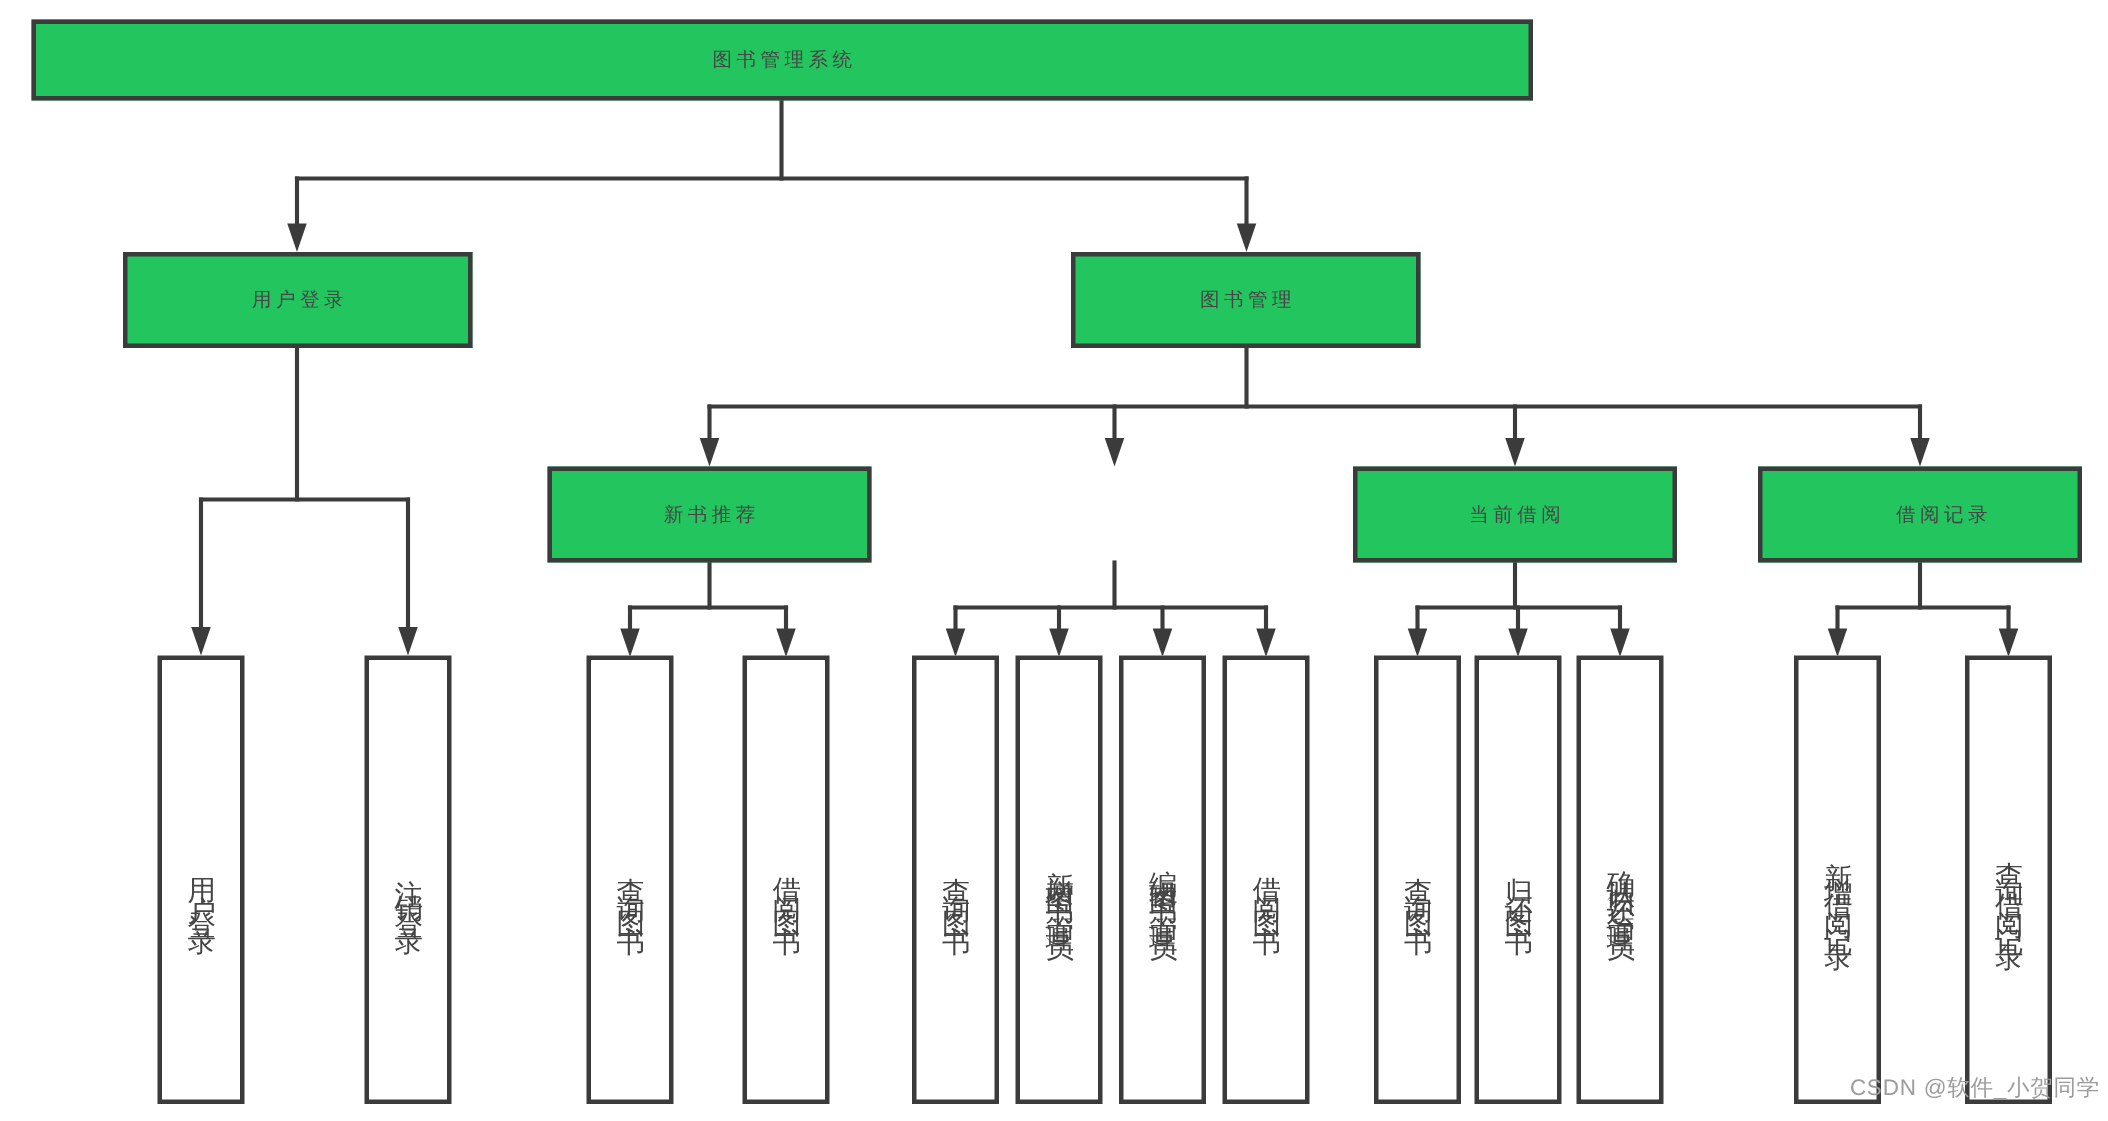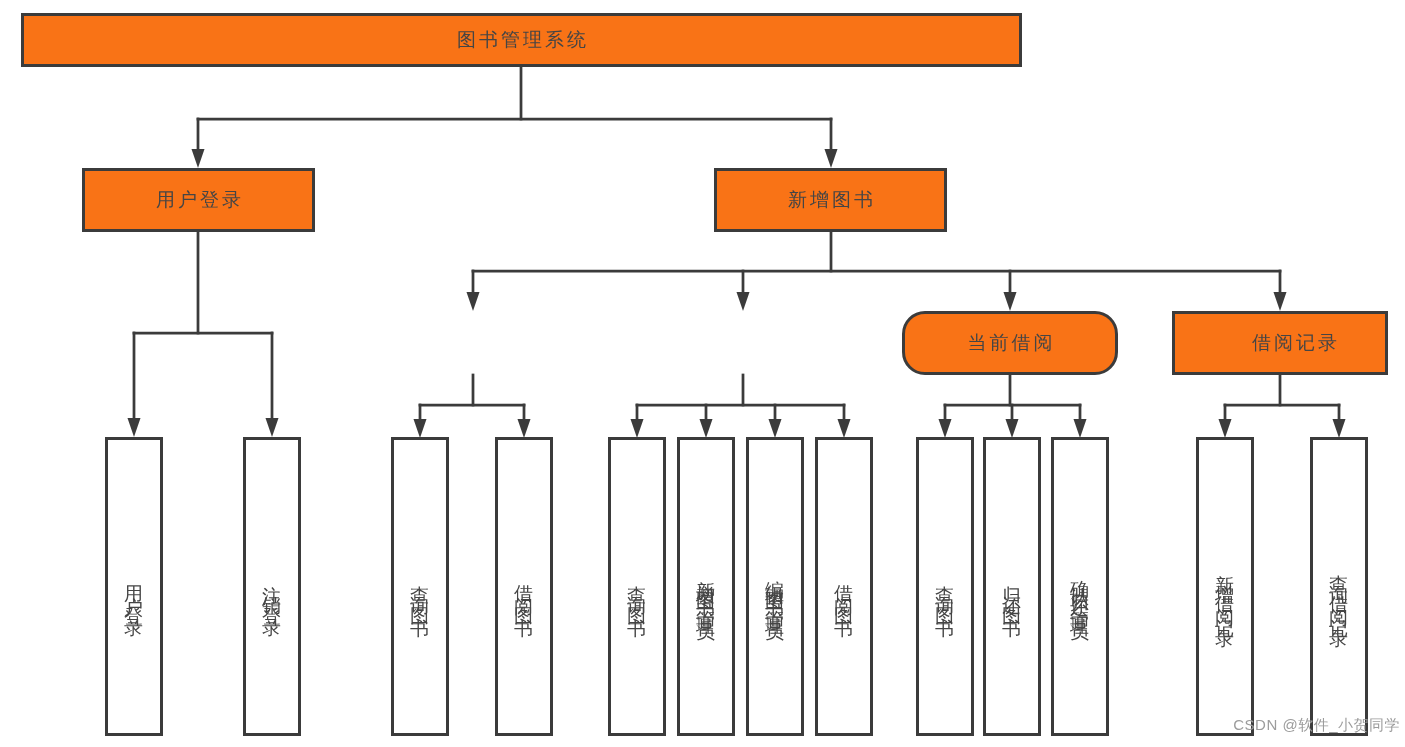--- a/index.html
+++ b/index.html
@@ -19,26 +19,26 @@
     position: absolute;
     left: 0;
     top: 0;
     width: 1405px;
     height: 747px;
   }
   .node {
     position: absolute;
     box-sizing: border-box;
     border: 3px solid var(--line, #3b3b3b);
-    background: #f97316;
+    background: #22c55e;
     display: flex;
     align-items: center;
     justify-content: center;
     color: var(--text, #454545);
-    font-size: 19px;
+    font-size: 13px;
     letter-spacing: 3px;
     text-indent: 3px;
     white-space: nowrap;
   }
   .leaf {
     position: absolute;
     box-sizing: border-box;
     border: 3px solid var(--line, #3b3b3b);
     background: #ffffff;
     display: flex;
@@ -143,23 +143,24 @@
         <polygon points="1218.5,419 1231.5,419 1225,438" stroke="none"></polygon>
         <line x1="1339" y1="405" x2="1339" y2="420"></line>
         <polygon points="1332.5,419 1345.5,419 1339,438" stroke="none"></polygon>
       </g>
     </g>
   </svg>
 
   <div class="node" style="left:21px; top:13px; width:1001px; height:54px;">图书管理系统</div>
 
   <div class="node" style="left:82px; top:168px; width:233px; height:64px;">用户登录</div>
-  <div class="node" style="left:714px; top:168px; width:233px; height:64px;">新增图书</div>
-
-  <div class="node" style="left:902px; top:311px; width:216px; height:64px;border-radius:23px;">当前借阅</div>
+  <div class="node" style="left:714px; top:168px; width:233px; height:64px;">图书管理</div>
+
+  <div class="node" style="left:365px; top:311px; width:216px; height:64px;">新书推荐</div>
+  <div class="node" style="left:902px; top:311px; width:216px; height:64px;">当前借阅</div>
   <div class="node" style="left:1172px; top:311px; width:216px; height:64px;padding-left:29px;">借阅记录</div>
 
   <div class="leaf" style="left:105px; top:437px; width:58px; height:299px;">
     <span>用户登录</span>
     </div>
   <div class="leaf" style="left:243px; top:437px; width:58px; height:299px;">
     <span>注销登录</span>
     </div>
 
   <div class="leaf" style="left:391px; top:437px; width:58px; height:299px;">

